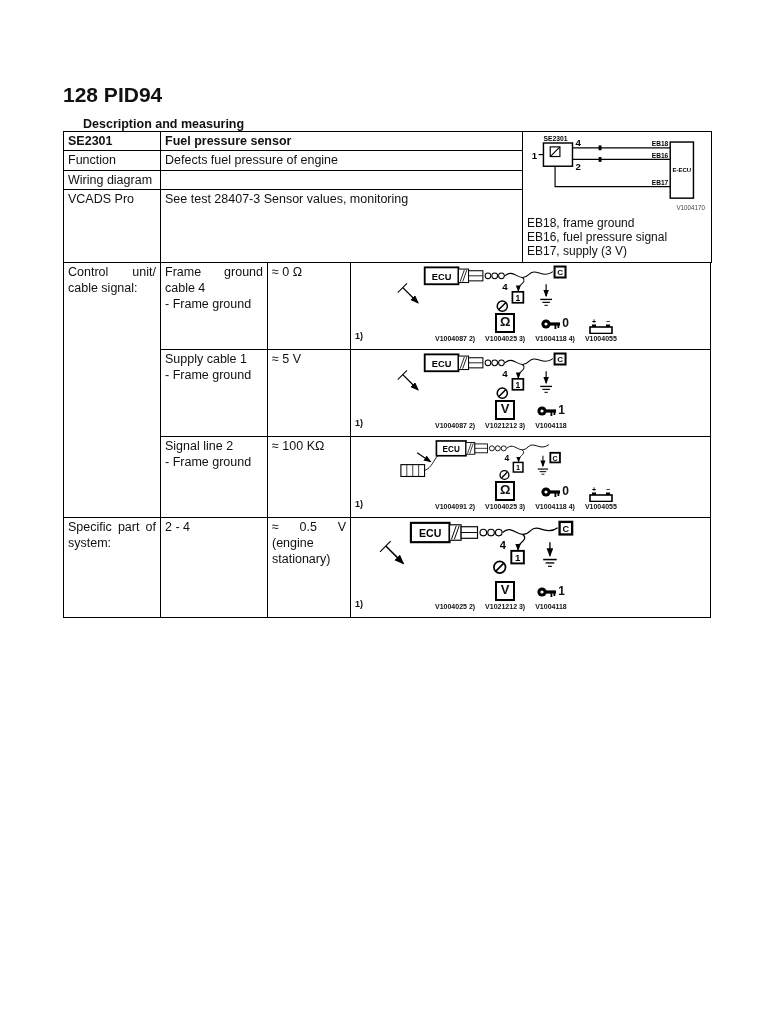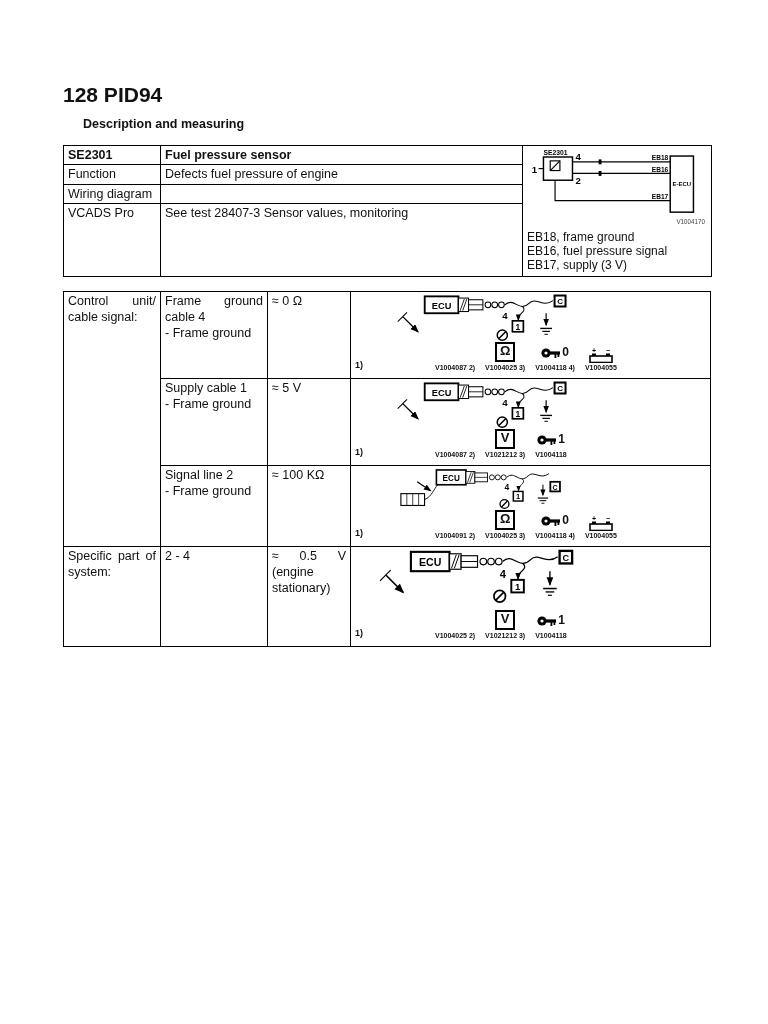--- a/index.html
+++ b/index.html
@@ -4,21 +4,21 @@
 <style>
   * { margin:0; padding:0; box-sizing:border-box; }
   html,body { background:#ffffff; }
   .page {
     width:768px; height:1024px; background:#fff; position:relative;
     font-family:"Liberation Sans", sans-serif; color:#111; overflow:hidden;
   }
   .content { padding:52px 55px 0 63px; }
   h1.title { font-size:21px; font-weight:bold;margin-top:31px; }
   .subtitle { font-size:12.5px; font-weight:bold; margin-top:10px;padding-left:20px; }
-  table.tbl { border-collapse:collapse; margin-top:14px; table-layout:fixed; }
+  table.tbl { border-collapse:collapse; table-layout:fixed; }
   .tbl td { border:1px solid #000; vertical-align:top; padding:1px 4px; font-size:12.5px; line-height:1.3; background:#fff; }
   .tbl2 { margin-top:-1px; }
   .b { font-weight:bold; }
   .jl { text-align:justify; text-align-last:justify; }
   .h19 { height:19px; } .h73 { height:73px; }
   .diagcell { padding:2px 3px 0 3px; }
   .legend { font-size:12px; line-height:1.18; margin-top:3px; }
   .pictcell { padding:2px 4px; }
   .pictwrap { display:flex; flex-direction:column; justify-content:space-between; }
   .ph1 { height:79px; } .ph2 { height:79px; } .ph3 { height:73px; } .ph4 { height:92px; }

